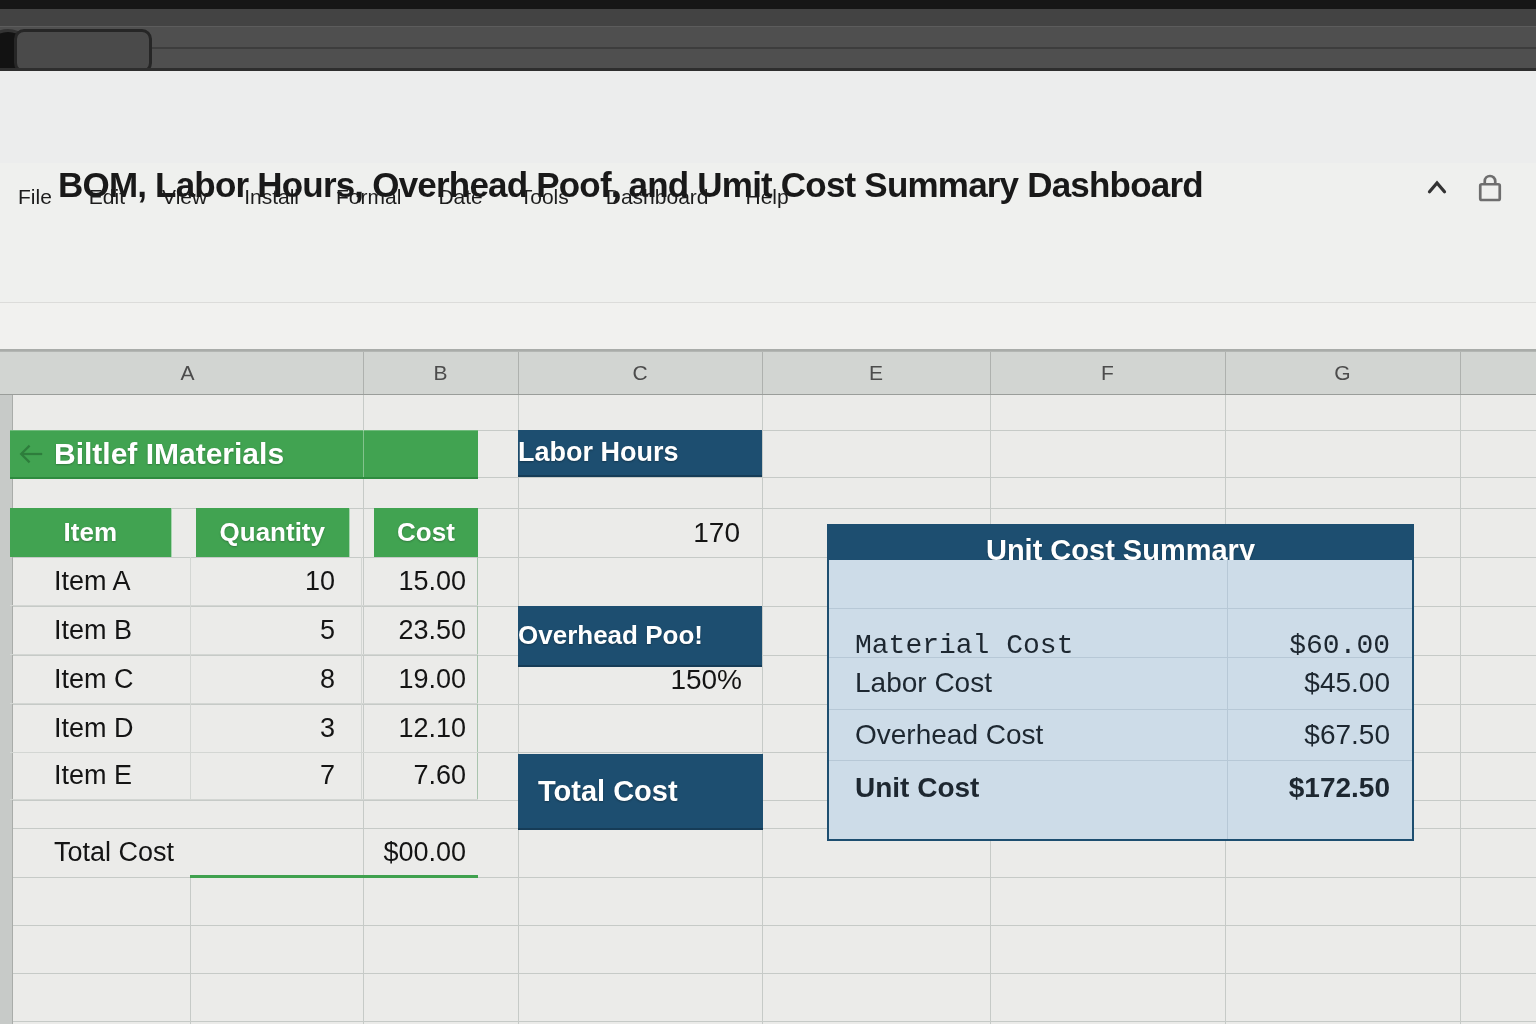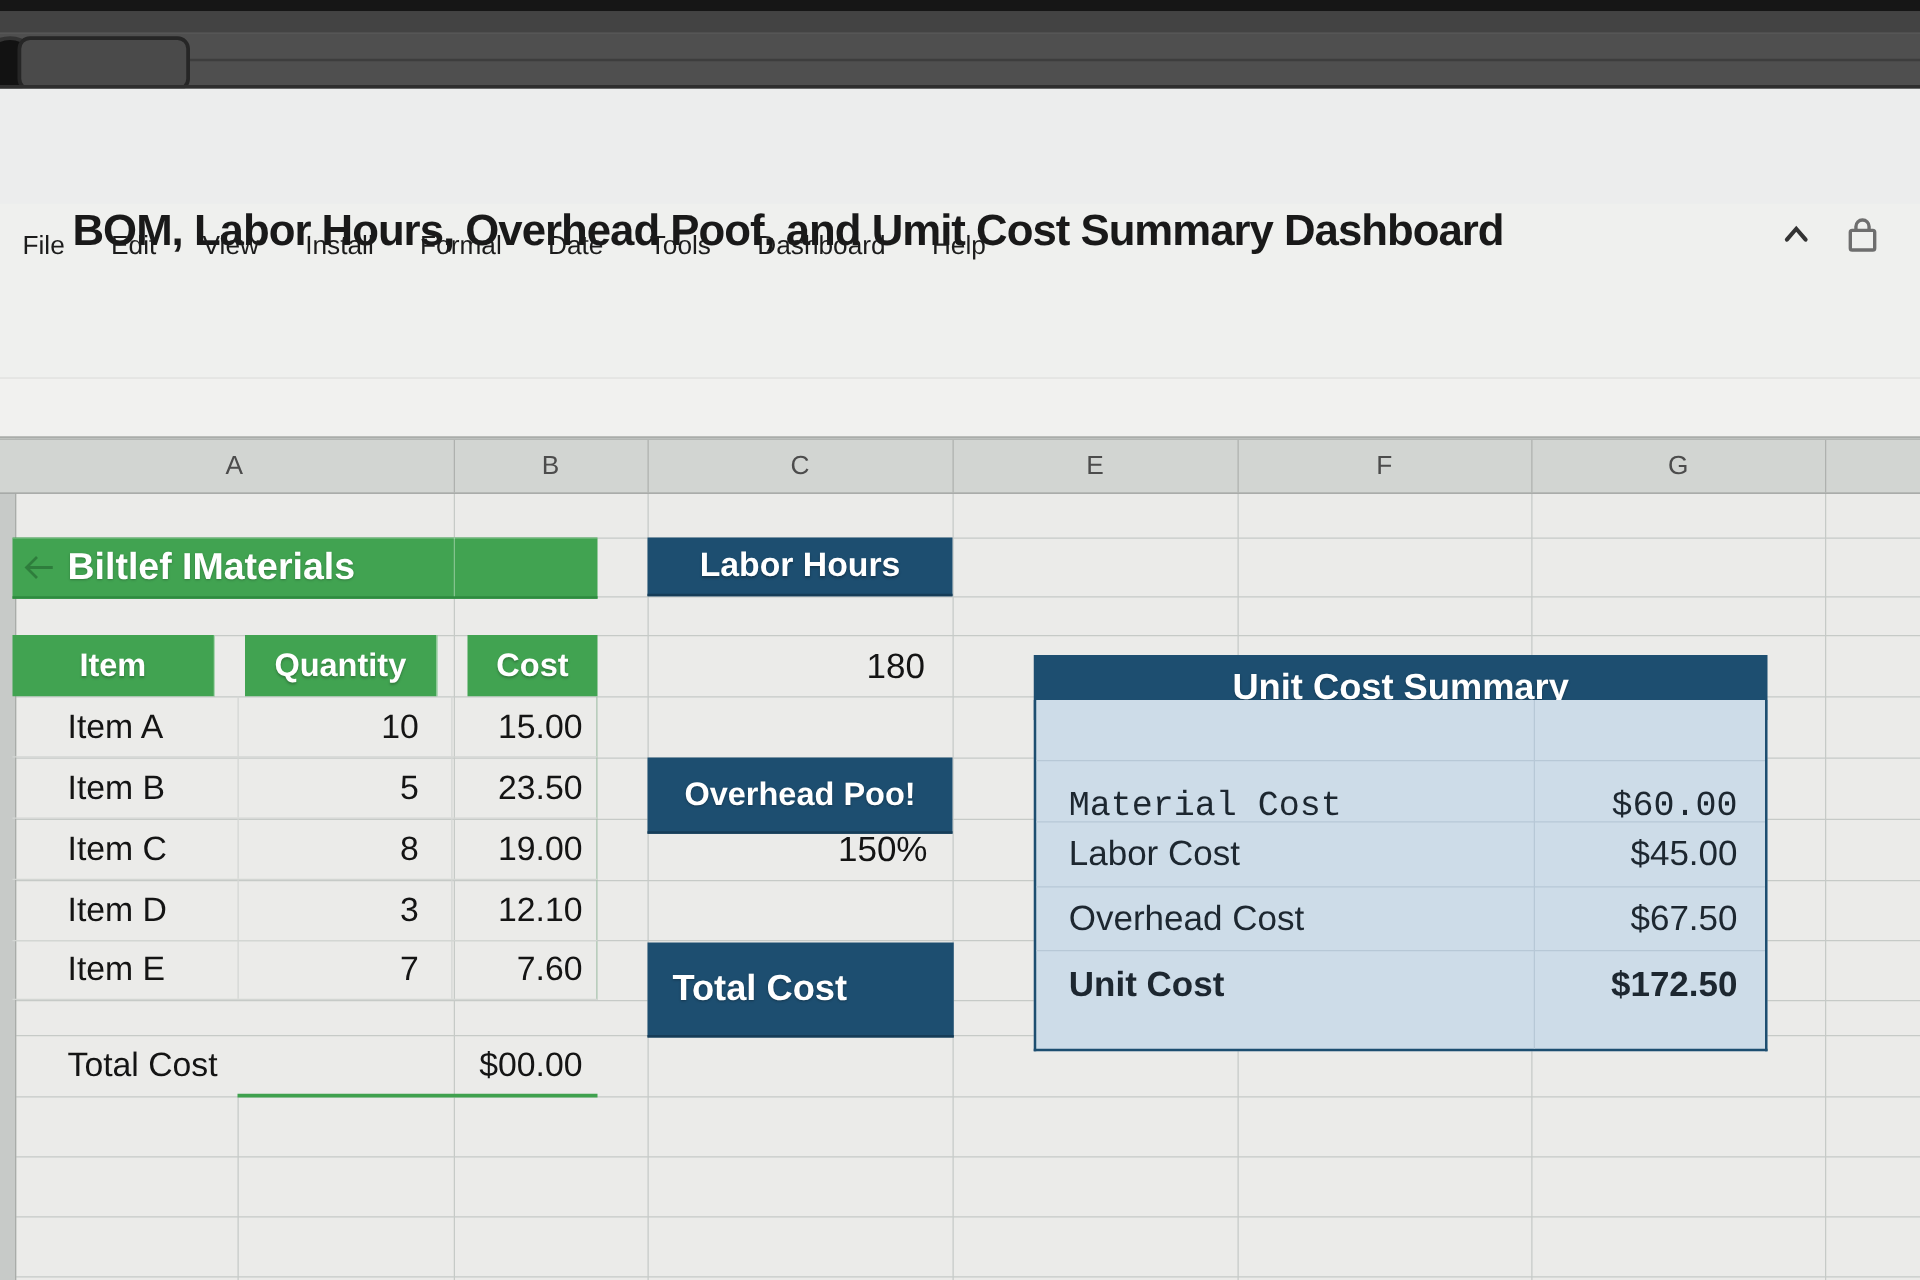--- a/index.html
+++ b/index.html
@@ -61,21 +61,21 @@
   .bom-row .c0{width:180px;padding-left:44px;box-sizing:border-box;}
   .bom-row .c1{width:172px;text-align:right;padding-right:26px;box-sizing:border-box;border-left:1px solid #d3d6d3;border-right:1px solid #d3d6d3;height:100%;display:flex;align-items:center;justify-content:flex-end;}
   .bom-row .c2{width:116px;text-align:right;padding-right:12px;box-sizing:border-box;height:100%;display:flex;align-items:center;justify-content:flex-end;}
   #bom-total{left:10px;top:828px;width:468px;height:49px;z-index:3;display:flex;align-items:center;font-size:27px;color:#141414;}
   #bom-total .lbl{width:180px;padding-left:44px;box-sizing:border-box;}
   #bom-total .sp{width:172px;}
   #bom-total .val{width:116px;text-align:right;padding-right:12px;box-sizing:border-box;}
   #bom-underline{left:190px;top:875px;width:288px;height:3px;background:#3fa14e;z-index:3;}
 
   
-  .blue{background:#1d4e70;border-bottom:2px solid #163c57;color:#fff;font-weight:700;text-shadow:0 1px 2px rgba(0,0,0,.3);z-index:3;display:flex;align-items:center;justify-content:center;box-sizing:border-box;}
+  .blue{background:#1d4e70;border-bottom:2px solid #163c57;color:#fff;font-weight:700;text-shadow:0 1px 2px rgba(0,0,0,.3);z-index:3;display:flex;align-items:center;box-sizing:border-box;}
   #labor-box{left:518px;top:430px;width:244px;height:47px;font-size:27px;}
   #labor-val{left:518px;top:508px;width:222px;height:49px;z-index:3;display:flex;align-items:center;justify-content:flex-end;font-size:28px;color:#141414;}
   #overhead-box{left:518px;top:606px;width:244px;height:61px;font-size:26px;}
   #overhead-val{left:518px;top:655px;width:224px;height:49px;z-index:3;display:flex;align-items:center;justify-content:flex-end;font-size:28px;color:#141414;}
   #totalcost-box{left:518px;top:754px;width:245px;height:76px;font-size:29px;justify-content:flex-start;padding-left:20px;}
 
   
   #ucs{left:827px;top:508px;width:587px;height:333px;z-index:3;}
   #ucs-head{position:absolute;left:0;top:0;width:587px;height:52px;background:#1d4e70;display:flex;align-items:center;justify-content:center;color:#fff;font-weight:700;font-size:29px;text-shadow:0 1px 2px rgba(0,0,0,.3);margin-top:16px;}
   #ucs-body{position:absolute;left:0;top:52px;width:587px;height:281px;background:#cddce8;border:2px solid #1d4e70;border-top:none;box-sizing:border-box;}
@@ -352,21 +352,21 @@
   <div id="bom-total" class="abs">
     <span class="lbl">Total Cost</span>
     <span class="sp"></span>
     <span class="val">$00.00</span>
   </div>
   <div id="bom-underline" class="abs"></div>
 
   <div id="labor-box" class="abs blue">
       <span>Labor Hours</span>
     </div>
-  <div id="labor-val" class="abs">180</div>
+  <div id="labor-val" class="abs">170</div>
 
   <div id="overhead-box" class="abs blue">
       <span>Overhead Poo!</span>
     </div>
   <div id="overhead-val" class="abs">150%</div>
 
   <div id="totalcost-box" class="abs blue">
       <span>Total Cost</span>
     </div>
 

